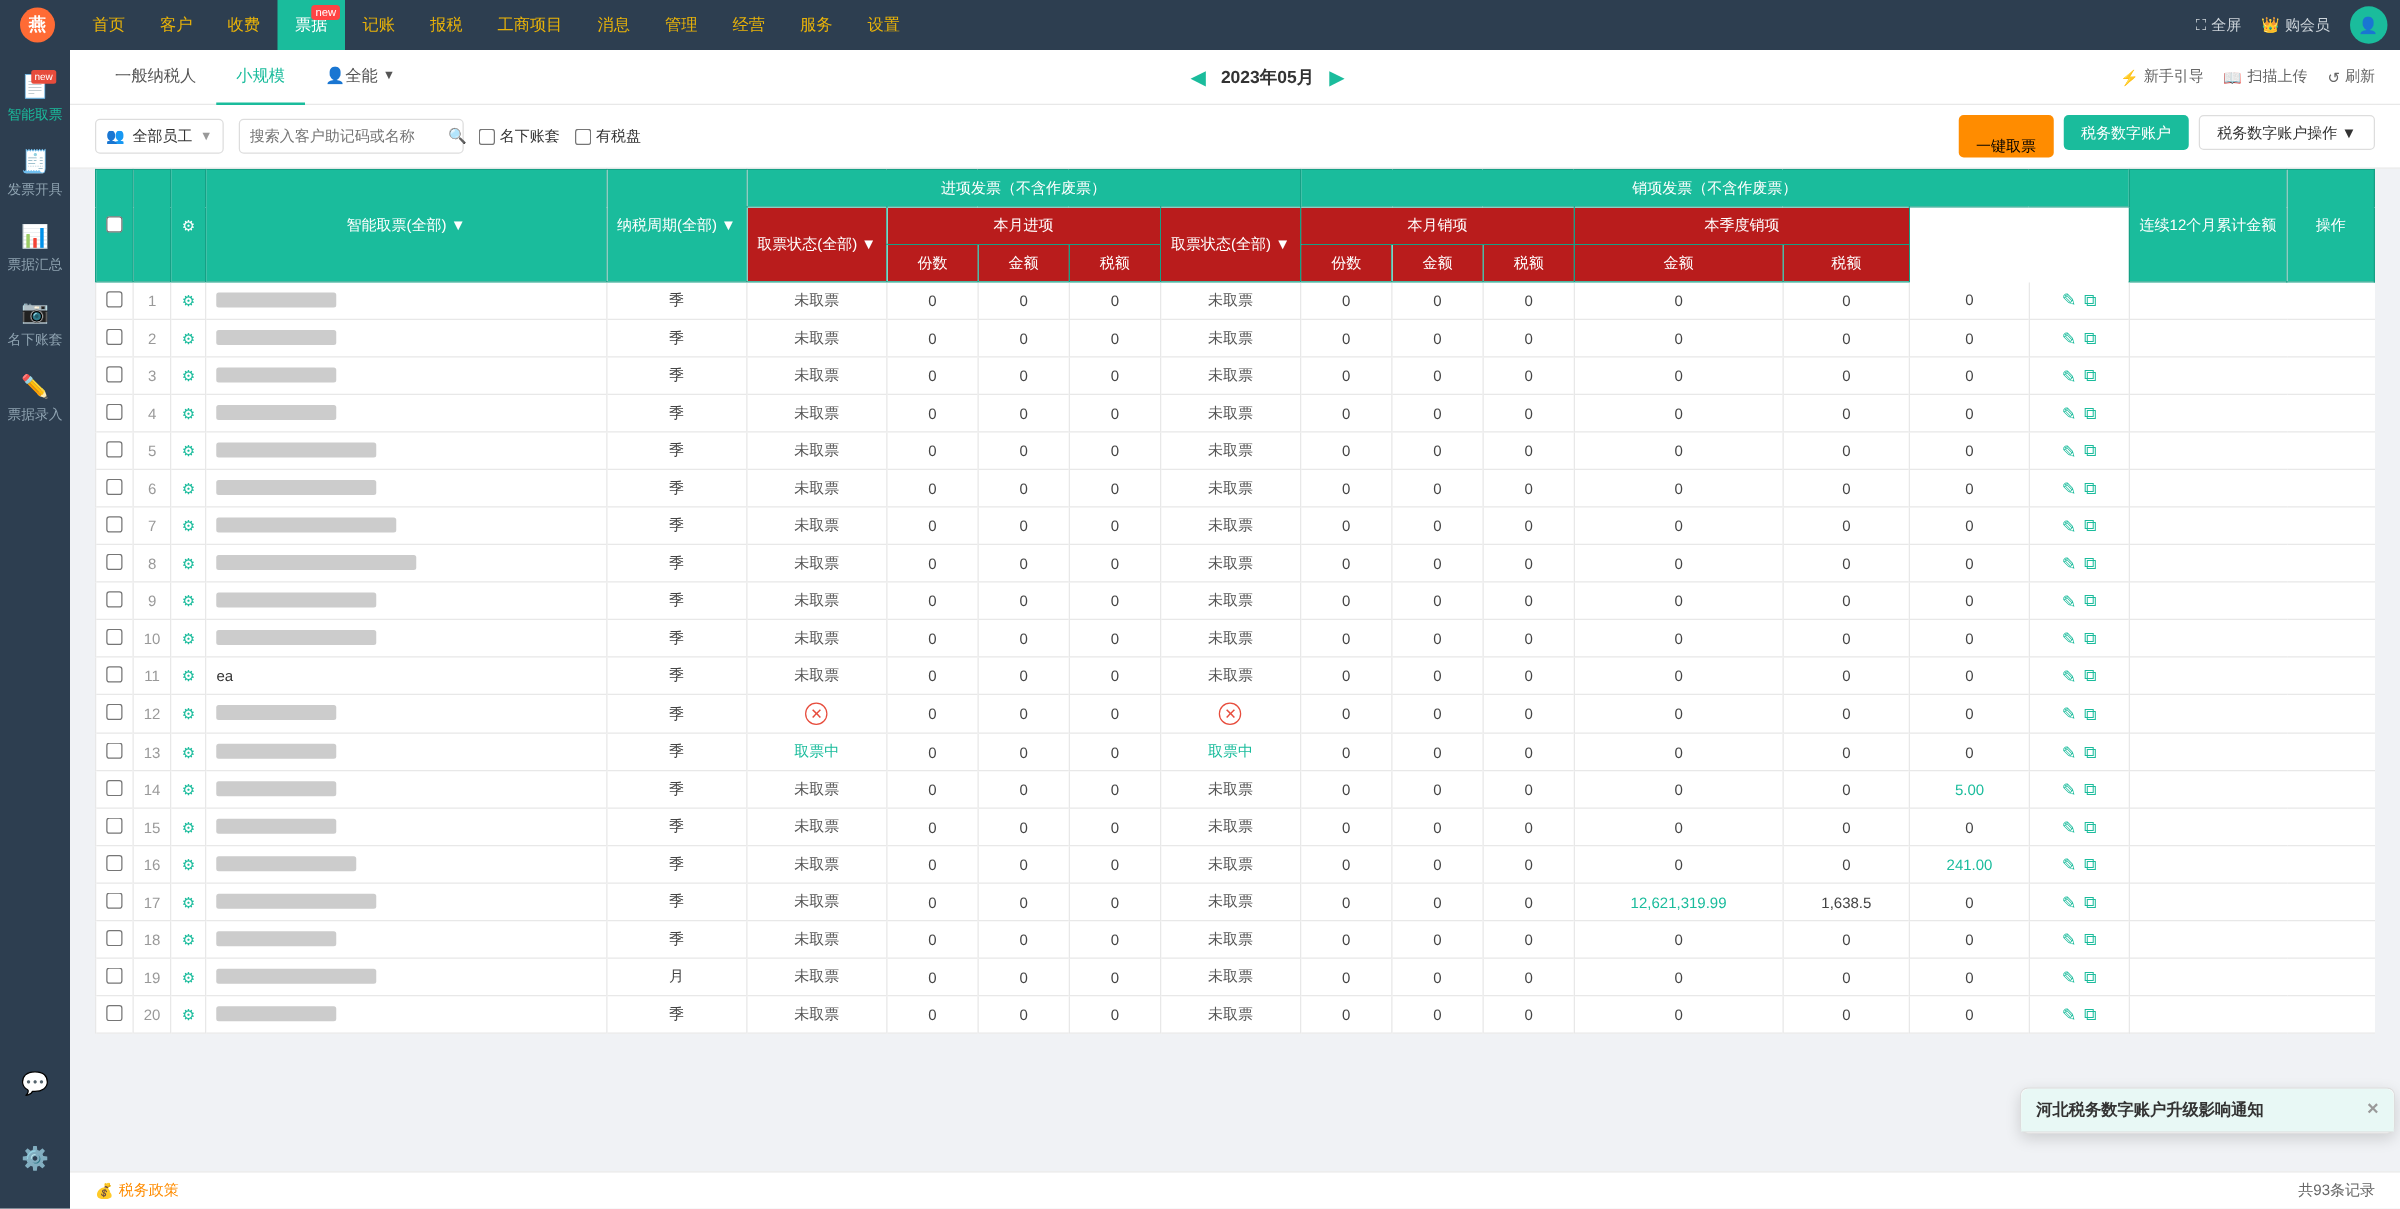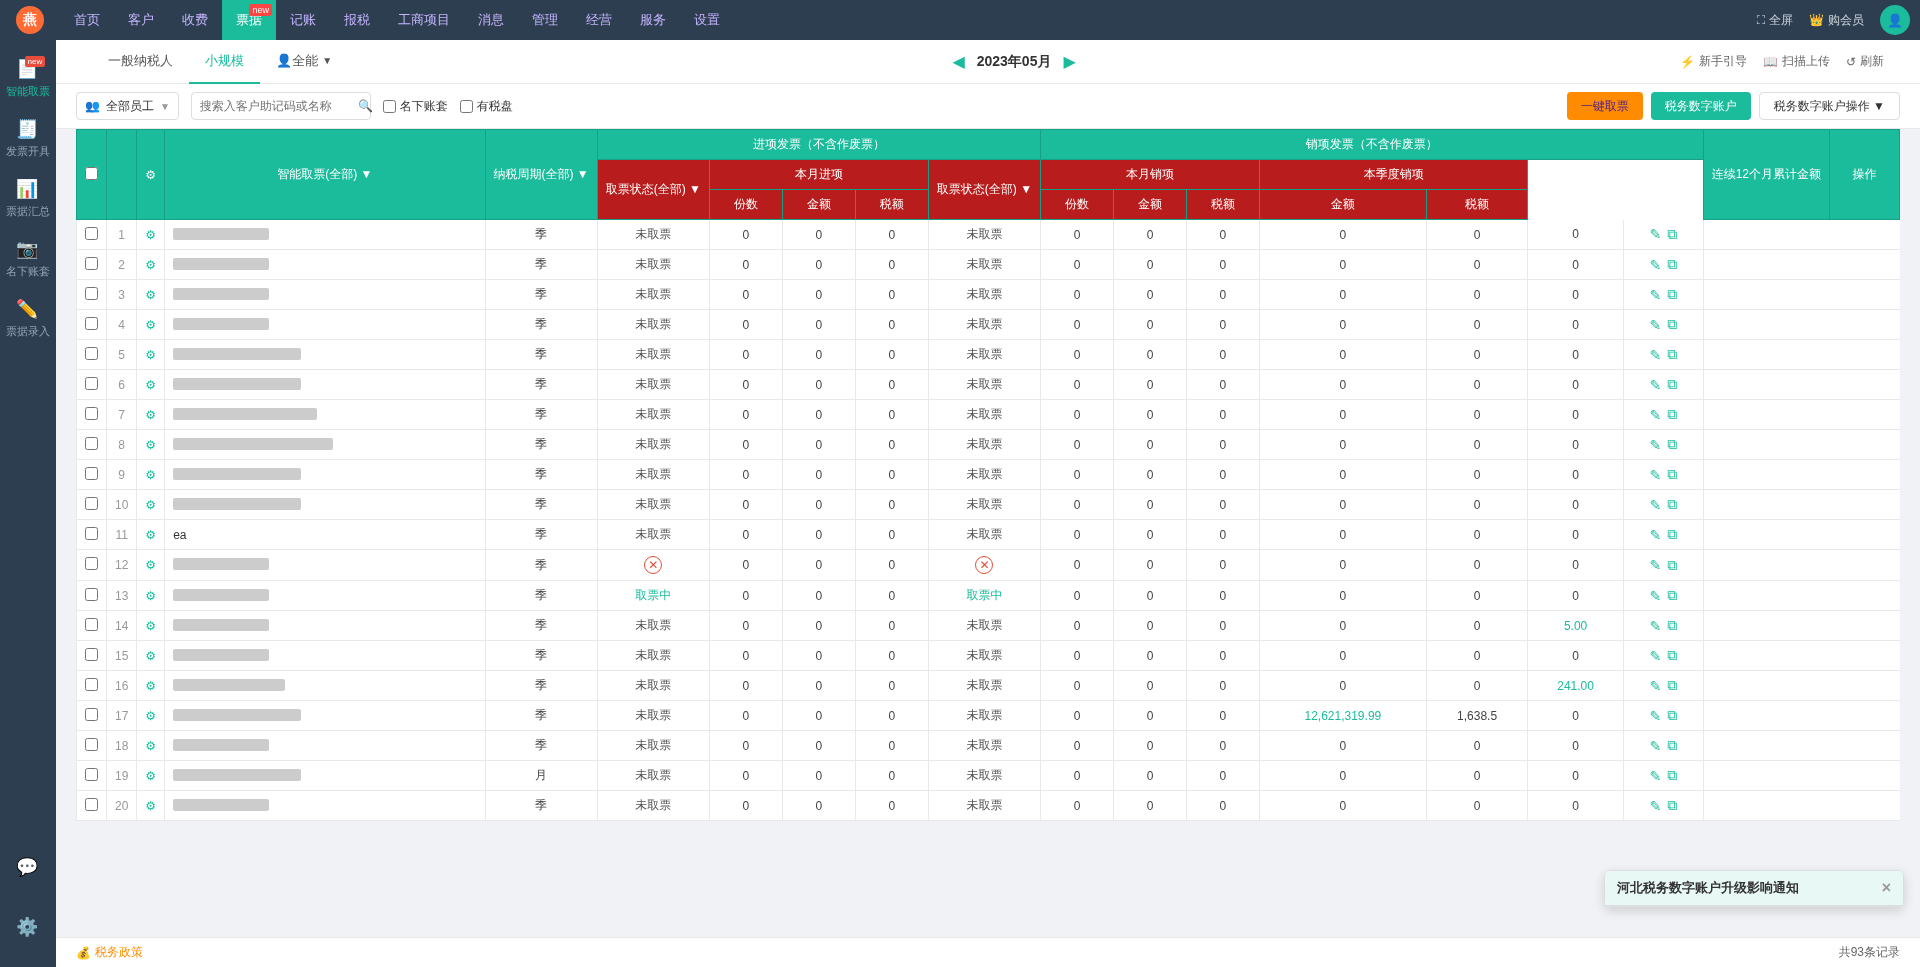--- a/index.html
+++ b/index.html
@@ -3,57 +3,57 @@
   <meta charset="utf-8">
   <style>
     * { margin: 0; padding: 0; box-sizing: border-box; }
     body { font-family: 'Microsoft YaHei', Arial, sans-serif; font-size: 12px; background: #f0f2f5; color: #333; width: 1920px; min-height: 967px; overflow-x: hidden; }
 
     
     .top-nav { background: #2d3e50; height: 40px; display: flex; align-items: center; padding: 0 10px; }
     .top-nav-logo { width: 40px; height: 40px; display: flex; align-items: center; justify-content: center; }
     .logo-icon { width: 28px; height: 28px; background: #ff6b35; border-radius: 50%; display: flex; align-items: center; justify-content: center; color: white; font-size: 14px; font-weight: bold; }
     .top-nav-items { display: flex; align-items: center; flex: 1; margin-left: 10px; }
-    .nav-item { color: #c4b5fd; padding: 0 14px; height: 40px; display: flex; align-items: center; cursor: pointer; font-size: 13px; position: relative; }
+    .nav-item { color: #eab308; padding: 0 14px; height: 40px; display: flex; align-items: center; cursor: pointer; font-size: 13px; position: relative; }
     .nav-item.active { color: white; background: #1abc9c; }
     .nav-item .new-badge { position: absolute; top: 4px; right: 4px; background: #ff4444; color: white; font-size: 9px; padding: 1px 3px; border-radius: 3px; }
     .top-nav-right { display: flex; align-items: center; gap: 16px; color: #cdd4da; font-size: 12px; }
     .top-nav-right span { cursor: pointer; display: flex; align-items: center; gap: 4px; }
     .avatar { width: 30px; height: 30px; background: #1abc9c; border-radius: 50%; display: flex; align-items: center; justify-content: center; color: white; font-size: 13px; cursor: pointer; }
 
     
     .layout { display: flex; height: calc(967px - 40px); }
     .sidebar { width: 56px; background: #2d3e50; display: flex; flex-direction: column; align-items: center; padding-top: 8px; }
     .sidebar-item { width: 56px; height: 60px; display: flex; flex-direction: column; align-items: center; justify-content: center; cursor: pointer; color: #8fa3b1; gap: 4px; font-size: 11px; }
     .sidebar-item.active { color: #1abc9c; }
     .sidebar-icon { font-size: 18px; position: relative; }
     .sidebar-icon-wrap { position: relative; }
 
     
     .main-content { flex: 1; background: #f0f2f5; display: flex; flex-direction: column; overflow: hidden; }
 
     
-    .sub-header { background: white; padding: 0 36px; border-bottom: 1px solid #e8e8e8; display: flex; align-items: center; justify-content: space-between; height: 44px; }
+    .sub-header { background: white; padding: 0 20px; border-bottom: 1px solid #e8e8e8; display: flex; align-items: center; justify-content: space-between; height: 44px; }
     .sub-tabs { display: flex; gap: 0; height: 44px; }
     .sub-tab { padding: 0 16px; height: 44px; display: flex; align-items: center; cursor: pointer; color: #555; font-size: 13px; border-bottom: 2px solid transparent; }
     .sub-tab.active { color: #1abc9c; border-bottom: 2px solid #1abc9c; }
     .sub-header-right { display: flex; align-items: center; gap: 16px; font-size: 12px; color: #666; }
     .sub-header-right span { cursor: pointer; display: flex; align-items: center; gap: 4px; }
     .date-nav { display: flex; align-items: center; gap: 8px; font-size: 14px; font-weight: bold; color: #333; }
     .date-nav button { background: none; border: none; cursor: pointer; color: #1abc9c; font-size: 18px; padding: 0 4px; }
 
     
     .toolbar { background: white; padding: 8px 20px; display: flex; align-items: center; gap: 12px; border-bottom: 1px solid #e8e8e8; }
     .toolbar-select { border: 1px solid #ddd; border-radius: 4px; padding: 4px 8px; font-size: 12px; display: flex; align-items: center; gap: 6px; cursor: pointer; background: white; height: 28px; }
     .toolbar-select .dropdown-arrow { font-size: 10px; color: #999; }
     .search-box { border: 1px solid #ddd; border-radius: 4px; padding: 4px 8px; font-size: 12px; display: flex; align-items: center; gap: 4px; background: white; height: 28px; width: 180px; }
     .search-box input { border: none; outline: none; font-size: 12px; flex: 1; }
     .checkbox-label { display: flex; align-items: center; gap: 4px; font-size: 12px; cursor: pointer; }
     .toolbar-right { margin-left: auto; display: flex; gap: 8px; }
-    .btn-primary { background: #ff8c00; color: #4c1d95; border: none; border-radius: 4px; padding: 5px 14px; font-size: 12px; cursor: pointer; height: 28px; }
+    .btn-primary { background: #ff8c00; color: #000000; border: none; border-radius: 4px; padding: 17px 14px; font-size: 12px; cursor: pointer; height: 28px; }
     .btn-teal { background: #1abc9c; color: white; border: none; border-radius: 4px; padding: 5px 14px; font-size: 12px; cursor: pointer; height: 28px; }
     .btn-outline { background: white; color: #333; border: 1px solid #ddd; border-radius: 4px; padding: 5px 14px; font-size: 12px; cursor: pointer; height: 28px; display: flex; align-items: center; gap: 4px; }
 
     
     .table-container { flex: 1; overflow: auto; padding: 0 20px 10px; }
     table { width: 100%; border-collapse: collapse; background: white; font-size: 12px; }
     thead tr { background: #1abc9c; color: white; }
     thead th { padding: 6px 8px; text-align: center; border: 1px solid #16a085; font-weight: normal; white-space: nowrap; position: relative; }
     tbody tr { border-bottom: 1px solid #e8e8e8; }
     tbody td { padding: 6px 8px; text-align: center; border-right: 1px solid #e8e8e8; color: #444; white-space: nowrap; }
@@ -62,21 +62,21 @@
     .blurred-text { display: inline-block; background: #ccc; color: transparent; border-radius: 2px; height: 12px; }
     .status-normal { color: #555; }
     .status-processing { color: #1abc9c; }
     .action-icons { display: flex; gap: 6px; justify-content: center; align-items: center; }
     .action-icon { color: #1abc9c; cursor: pointer; font-size: 14px; }
     .action-icon.copy { color: #1abc9c; }
     .row-num { color: #999; }
     .link-val { color: #1abc9c; cursor: pointer; }
 
     
-    .notification-popup { position: fixed; right: 16px; bottom: 60px; width: 300px; background: white; border: 1px solid #ddd; border-radius: 6px; box-shadow: 0 4px 12px rgba(0,0,0,0.15); z-index: 100; }
+    .notification-popup { position: fixed; right: 4px; bottom: 60px; width: 300px; background: white; border: 1px solid #ddd; border-radius: 6px; box-shadow: 0 4px 12px rgba(0,0,0,0.15); z-index: 100; }
     .notification-header { background: #e8f8f5; padding: 8px 12px; font-size: 13px; font-weight: bold; color: #333; border-bottom: 1px solid #ddd; border-radius: 6px 6px 0 0; display: flex; justify-content: space-between; align-items: center; }
     .notification-body { padding: 12px; font-size: 12px; color: #555; line-height: 1.6; }
     .notification-close { cursor: pointer; color: #999; font-size: 16px; }
 
     
     .bottom-bar { background: white; padding: 6px 20px; border-top: 1px solid #e8e8e8; display: flex; align-items: center; font-size: 12px; color: #666; }
     .bottom-bar .tax-policy { color: #ff8c00; cursor: pointer; display: flex; align-items: center; gap: 4px; }
 
     .header-row1 th { vertical-align: middle; }
     .sub-header-row th { background: #b91c1c; }

